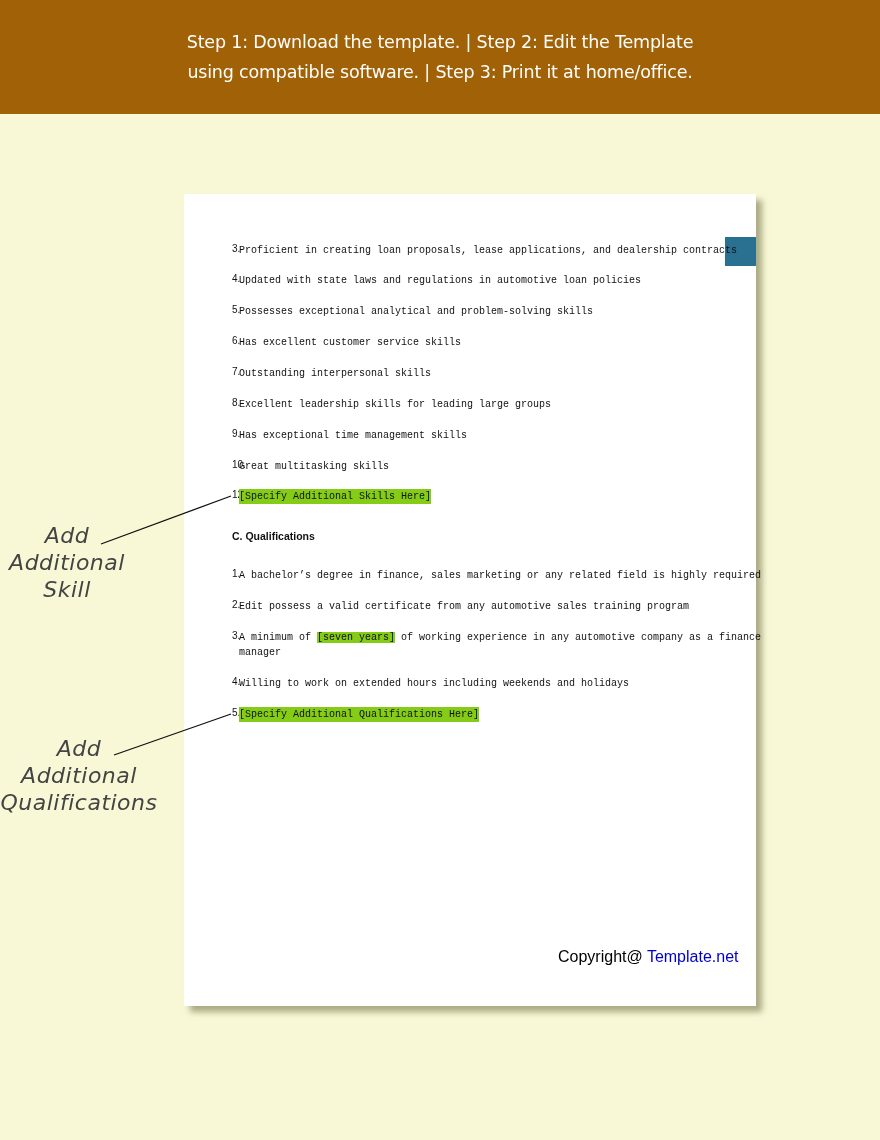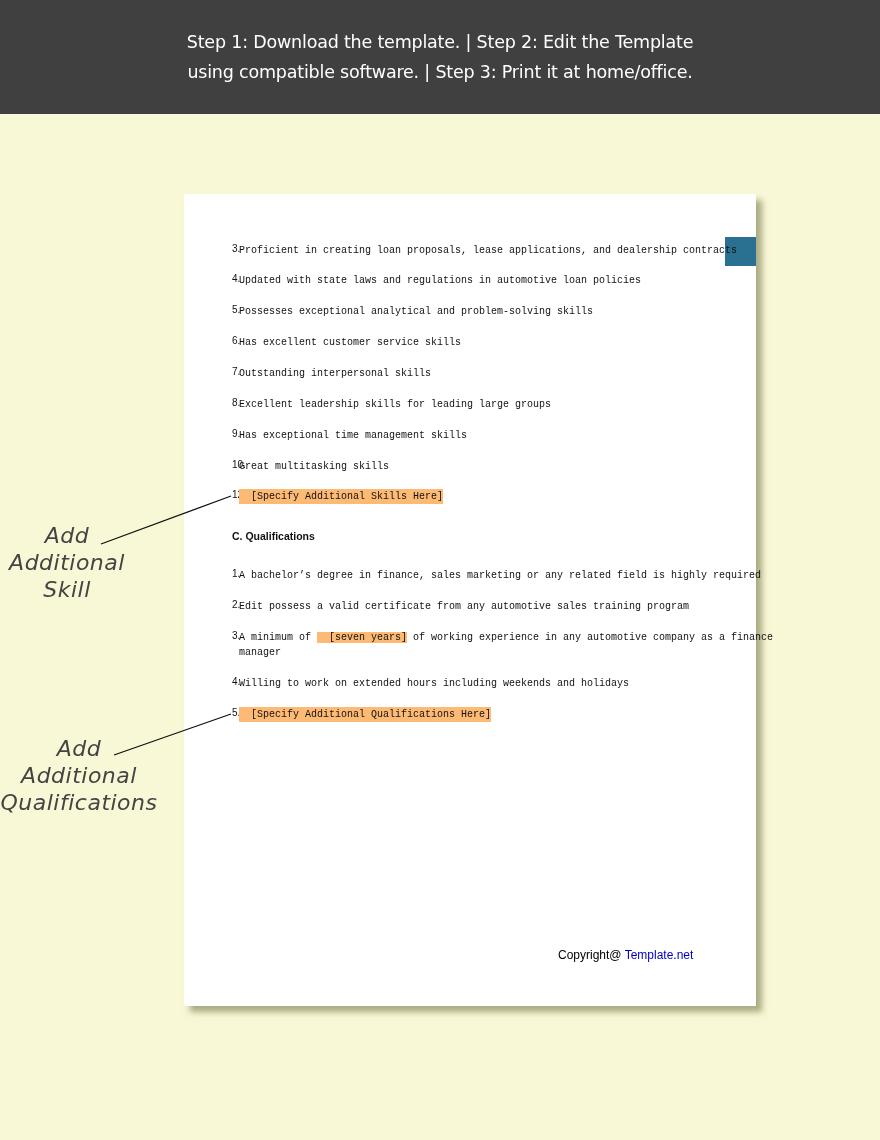--- a/index.html
+++ b/index.html
@@ -3,46 +3,46 @@
 <meta charset="utf-8">
 <style>
   html, body { margin: 0; padding: 0; }
   body {
     width: 880px; height: 1140px; position: relative; overflow: hidden;
     background: #f8f8d6;
     font-family: "DejaVu Sans", sans-serif;
   }
   .banner {
     position: absolute; left: 0; top: 0; width: 880px; height: 114px;
-    background: #404040; color: #fff; text-align: center;
+    background: #a16207; color: #fff; text-align: center;
     font-family: "DejaVu Sans", sans-serif; font-size: 17.5px; line-height: 30px;
     display: flex; flex-direction: column; justify-content: center; align-items: center;
     letter-spacing: -0.2px;
   }
   .page {
     position: absolute; left: 184px; top: 194px; width: 572px; height: 812px;
     background: #fff;
     box-shadow: 6px 6px 6px rgba(150,150,110,0.8);
   }
   .tab-accent {
     position: absolute; left: 541px; top: 43px; width: 31px; height: 29px;
     background: #2a7090;
   }
   .doc {
     position: absolute; left: 48px; top: 0; width: 470px;
     font-family: "Liberation Sans", sans-serif; font-size: 10px; color: #111;
   }
   .li { position: absolute; left: 0; white-space: nowrap; }
   .li .num { position: absolute; left: 0; }
   .li .txt { position: absolute; left: 7px; line-height: 15px; font-family: Liberation Mono, monospace; }
-  .hl { background: #fdba74; padding-left: 12px; }
+  .hl { background: #84cc16; }
   .heading { position: absolute; left: 0; font-weight: bold; font-size: 10.5px; }
   .copyright {
     position: absolute; left: 374px; top: 754px;
-    font-family: "Liberation Sans", sans-serif; font-size: 12px; color: #000;
+    font-family: "Liberation Sans", sans-serif; font-size: 16px; color: #000;
   }
   .copyright .link { color: #0000cc; }
   .callout {
     position: absolute; text-align: center;
     font-family: "DejaVu Sans", sans-serif; font-style: italic;
     font-size: 22px; line-height: 27px; color: #444; letter-spacing: 0.5px;
   }
   svg.leaders { position: absolute; left: 0; top: 0; }
 </style>
 </head>

